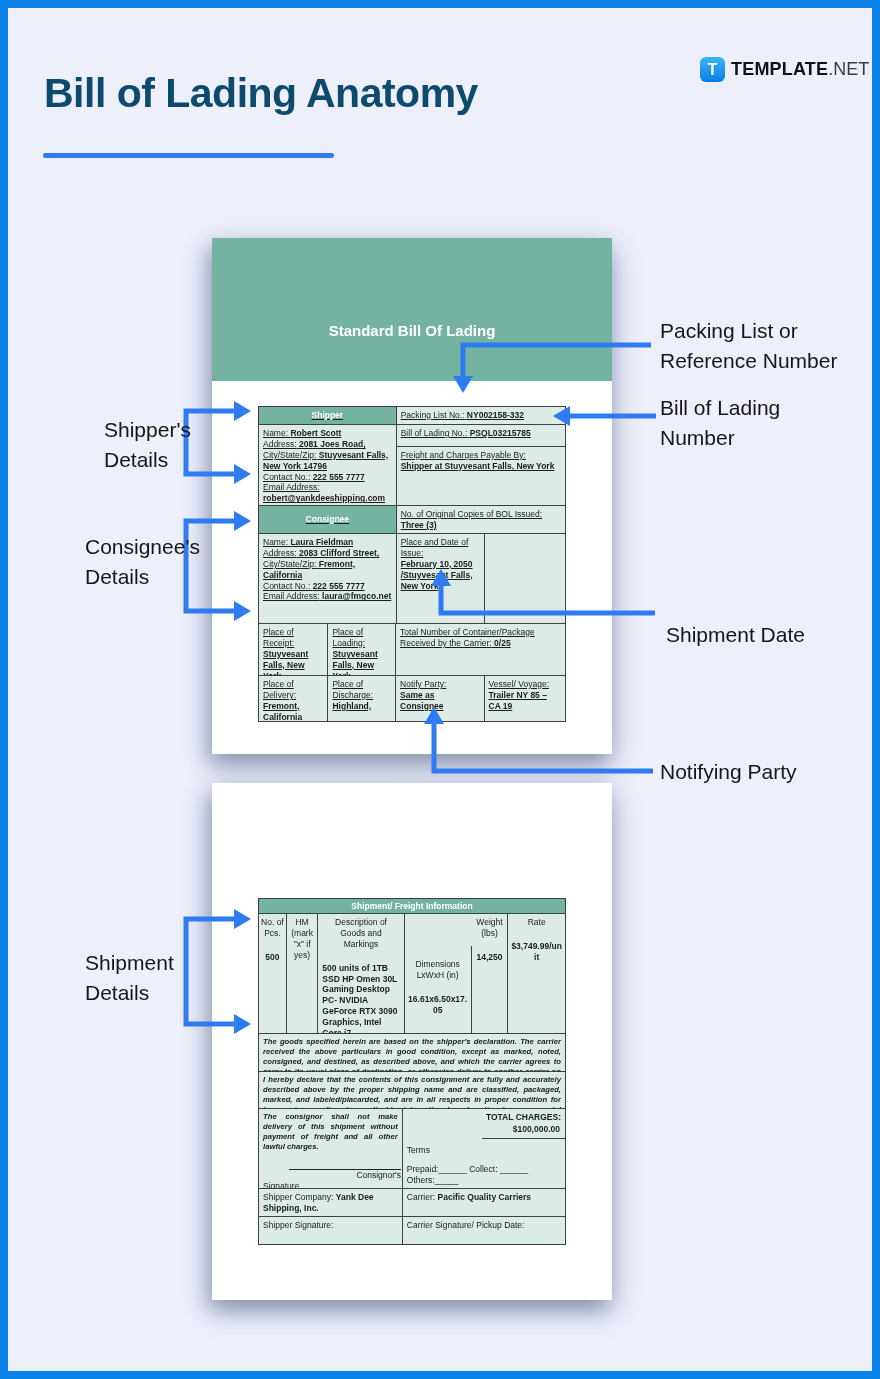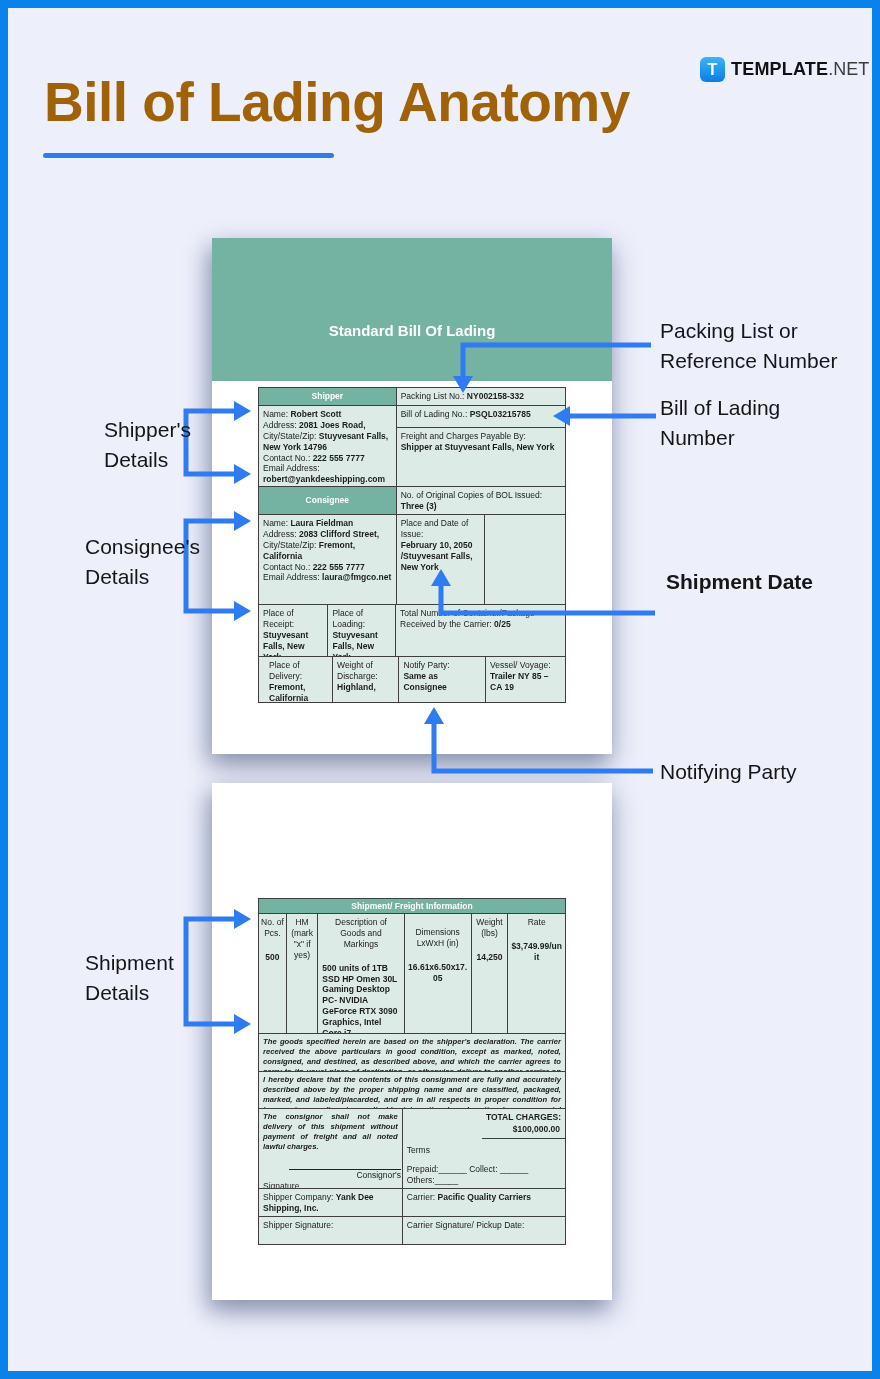--- a/index.html
+++ b/index.html
@@ -8,22 +8,22 @@
            border:8px solid #0b82ea; overflow:hidden; }
 
   
   .logo{ position:absolute; left:692px; top:49px; display:flex; align-items:center; gap:6px; }
   .logo-icon{ width:25px; height:25px; border-radius:6px;
               background:linear-gradient(180deg,#3ab4f5,#0b7ce8);
               color:#fff; font-weight:700; font-size:16px;
               display:flex; align-items:center; justify-content:center; }
   .logo-bold{ font-weight:700; font-size:18px; color:#111; letter-spacing:.2px; }
   .logo-light{ font-weight:400; font-size:18px; color:#3c3c3c; }
-  .page-title{ position:absolute; left:36px; top:62px; font-size:55px; font-weight:700;
-               color:#a16207; letter-spacing:-.5px; }
+  .page-title{ position:absolute; left:36px; top:62px; font-size:41px; font-weight:700;
+               color:#0c4a6e; letter-spacing:-.5px; }
   .title-underline{ position:absolute; left:35px; top:145px; width:291px; height:5px;
                     background:#2e7bf2; border-radius:3px; }
 
   
   .callout{ position:absolute; font-size:21px; line-height:30px; color:#161616; }
 
   
   .sheet{ position:absolute; left:204px; width:400px; background:#fff;
           box-shadow:0 10px 26px rgba(40,60,105,.40), -6px 10px 18px rgba(40,60,105,.22); }
   .sheet1{ top:230px; height:516px; }
@@ -66,21 +66,21 @@
         <span>T</span>
       </span>
     <span><span class="logo-bold">TEMPLATE</span><span class="logo-light">.NET</span></span>
   </div>
 
   <div class="sheet sheet1">
     <div class="banner">
       <div class="banner-title">Standard Bill Of Lading</div>
     </div>
 
-    <div class="bol" style="top:149px;">
+    <div class="bol" style="top:168px;text-decoration:underline;">
 
       <div class="row" style="height:18px;">
         <div class="td hdr" style="width:45%;">Shipper</div>
         <div class="td noR" style="width:55%;">
           <span class="lb">Packing List No.:</span>
           <span class="vl">NY002158-332</span>
         </div>
       </div>
 
       <div class="row" style="height:81px;">
@@ -133,27 +133,27 @@
         <div class="td" style="width:22.1%;">
           <div class="lb">Place of Loading:</div>
           <div class="vl">Stuyvesant Falls, New York</div>
         </div>
         <div class="td noR" style="width:55.2%;">
           <span class="lb">Total Number of Container/Package Received by the Carrier:</span>
           <span class="vl">0/25</span>
         </div>
       </div>
 
-      <div class="row last" style="height:45px;padding-left:6px;">
+      <div class="row last" style="height:45px;">
         <div class="td" style="width:22.7%;">
           <div class="lb">Place of Delivery:</div>
           <div class="vl">Fremont, California</div>
         </div>
         <div class="td" style="width:22.1%;">
-          <div class="lb">Weight of Discharge:</div>
+          <div class="lb">Place of Discharge:</div>
           <div class="vl">Highland,</div>
         </div>
         <div class="td" style="width:28.9%;">
           <div class="lb">Notify Party:</div>
           <div class="vl">Same as Consignee</div>
         </div>
         <div class="td noR" style="width:26.3%;">
           <div class="lb">Vessel/ Voyage:</div>
           <div class="vl">Trailer NY 85 – CA 19</div>
         </div>
@@ -172,21 +172,21 @@
           <div class="vl fval">500</div>
         </div>
         <div class="td fcell ctr" style="width:10.3%;padding:3px 2px;">
           <div class="lb">HM (mark "x" if yes)</div>
           <div class="vl fval"></div>
         </div>
         <div class="td fcell" style="width:28.2%;padding:3px 4px;text-align:center;">
           <div class="lb">Description of Goods and Markings</div>
           <div class="vl fval" style="text-align:left;">500 units of 1TB SSD HP Omen 30L Gaming Desktop PC- NVIDIA GeForce RTX 3090 Graphics, Intel Core i7</div>
         </div>
-        <div class="td fcell ctr" style="width:21.9%;padding:13px 3px;">
+        <div class="td fcell ctr" style="width:21.9%;padding:13px 3px;margin-top:32px;">
           <div class="lb">Dimensions LxWxH (in)</div>
           <div class="vl fval brk">16.61x6.50x17.05</div>
         </div>
         <div class="td fcell ctr" style="width:12%;padding:3px 2px;">
           <div class="lb">Weight (lbs)</div>
           <div class="vl fval">14,250</div>
         </div>
         <div class="td fcell ctr noR" style="width:18.5%;padding:3px 3px;">
           <div class="lb">Rate</div>
           <div class="vl fval brk">$3,749.99/unit</div>
@@ -195,21 +195,21 @@
 
       <div class="row" style="height:38px;">
         <div class="td noR ital" style="width:100%;">The goods specified herein are based on the shipper's declaration. The carrier received the above particulars in good condition, except as marked, noted, consigned, and destined, as described above, and which the carrier agrees to carry to its usual place of destination, or otherwise deliver to another carrier on route.</div>
       </div>
       <div class="row" style="height:37px;">
         <div class="td noR ital" style="width:100%;">I hereby declare that the contents of this consignment are fully and accurately described above by the proper shipping name and are classified, packaged, marked, and labeled/placarded, and are in all respects in proper condition for transport according to applicable international and national governmental regulations.</div>
       </div>
 
       <div class="row" style="height:80px;">
         <div class="td" style="width:47%;">
-          <div class="ital">The consignor shall not make delivery of this shipment without payment of freight and all noted lawful charges.</div>
+          <div class="ital">The consignor shall not make delivery of this shipment without payment of freight and all other lawful charges.</div>
           <div class="sigrule"></div>
           <div class="sigw">Consignor's</div>
           <div class="lb">Signature</div>
         </div>
         <div class="col" style="width:53%;align-items:flex-end;">
           <div class="td noR" style="height:30px;border-bottom:1px solid #3f3f3f;position:relative;">
             <span class="vl">TOTAL CHARGES:</span>
             <div class="vl" style="position:absolute;right:5px;bottom:3px;">$100,000.00</div>
           </div>
           <div class="td noR" style="flex:1;">
@@ -258,17 +258,17 @@
       <polygon points="416,716 436,716 426,699"></polygon>
       <polygon points="226,901 226,921 243,911"></polygon>
       <polygon points="226,1006 226,1026 243,1016"></polygon>
     </g>
   </svg>
 
   <div class="callout" style="left:652px;top:308px;width:195px;">Packing List or Reference Number</div>
   <div class="callout" style="left:652px;top:385px;width:150px;">Bill of Lading Number</div>
   <div class="callout" style="left:96px;top:407px;width:100px;">Shipper's Details</div>
   <div class="callout" style="left:77px;top:524px;width:120px;">Consignee's Details</div>
-  <div class="callout" style="left:658px;top:559px;width:200px;font-weight:bold;">Shipment Date</div>
+  <div class="callout" style="left:658px;top:612px;width:200px;">Shipment Date</div>
   <div class="callout" style="left:77px;top:940px;width:110px;">Shipment Details</div>
   <div class="callout" style="left:652px;top:749px;width:200px;">Notifying Party</div>
 
 </div>
 
 </body></html>

